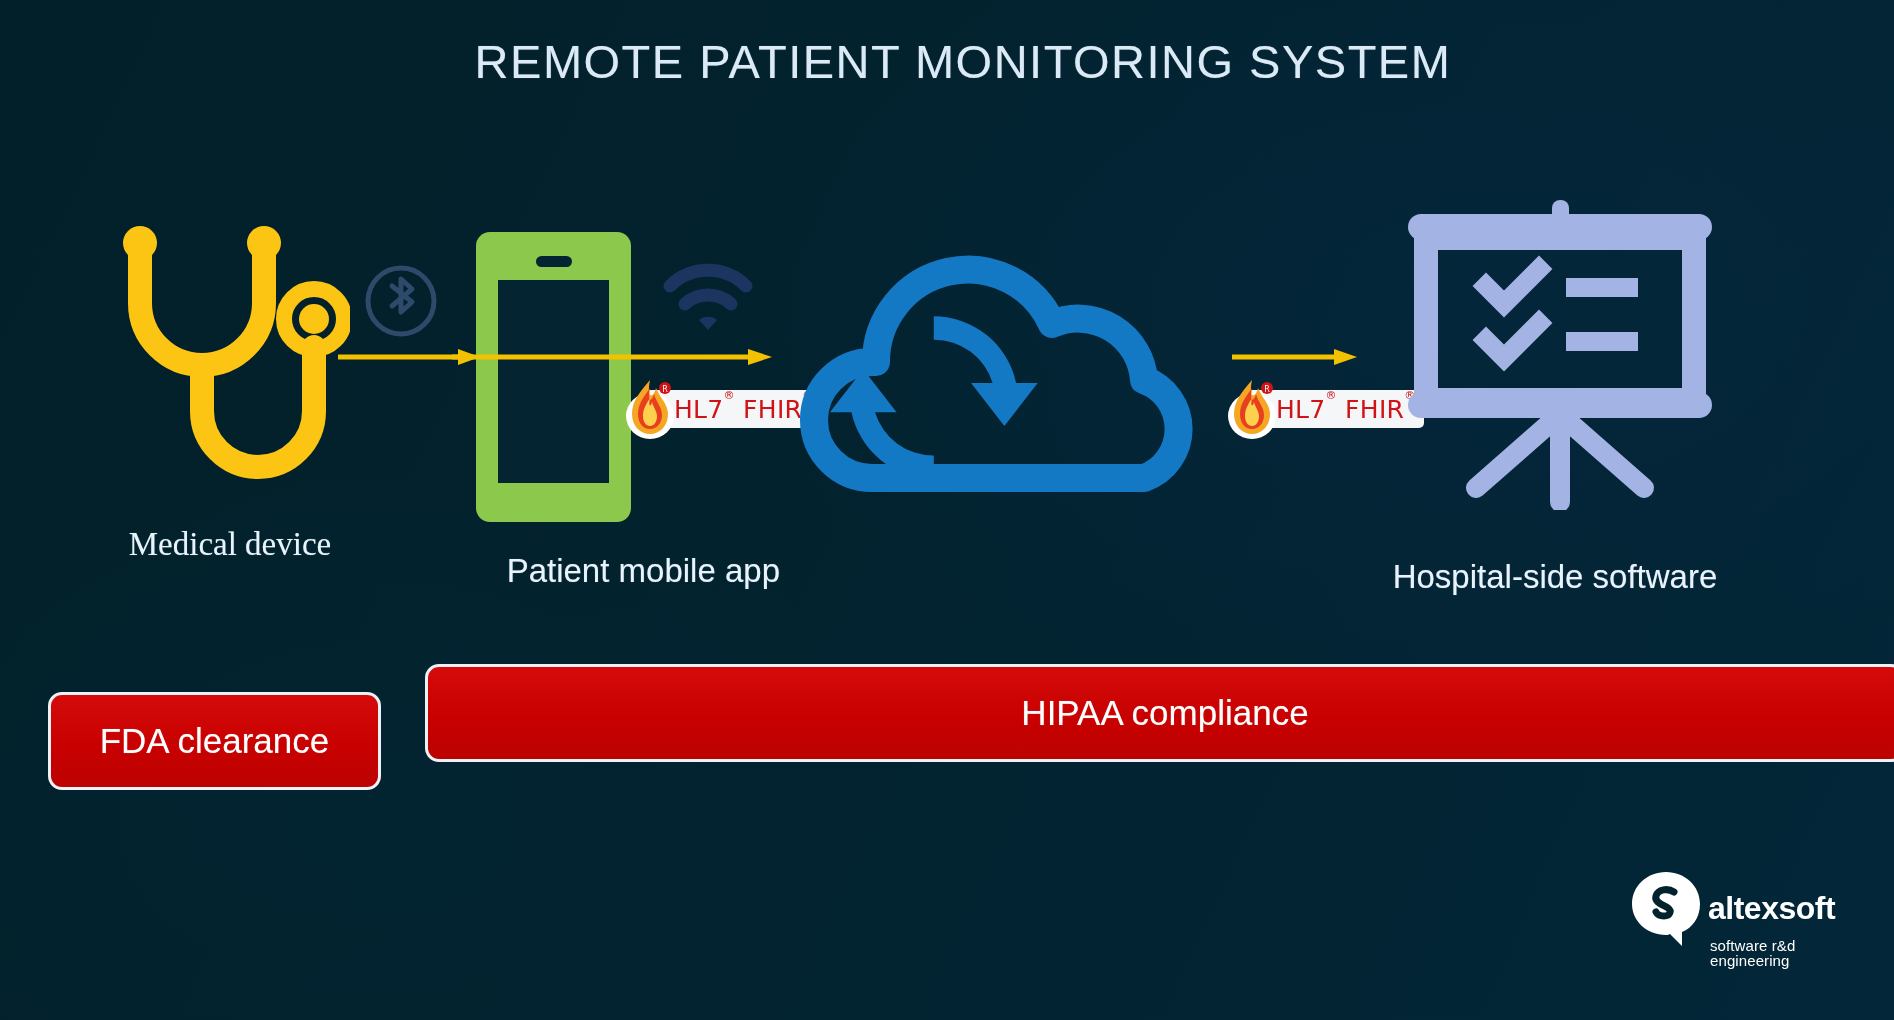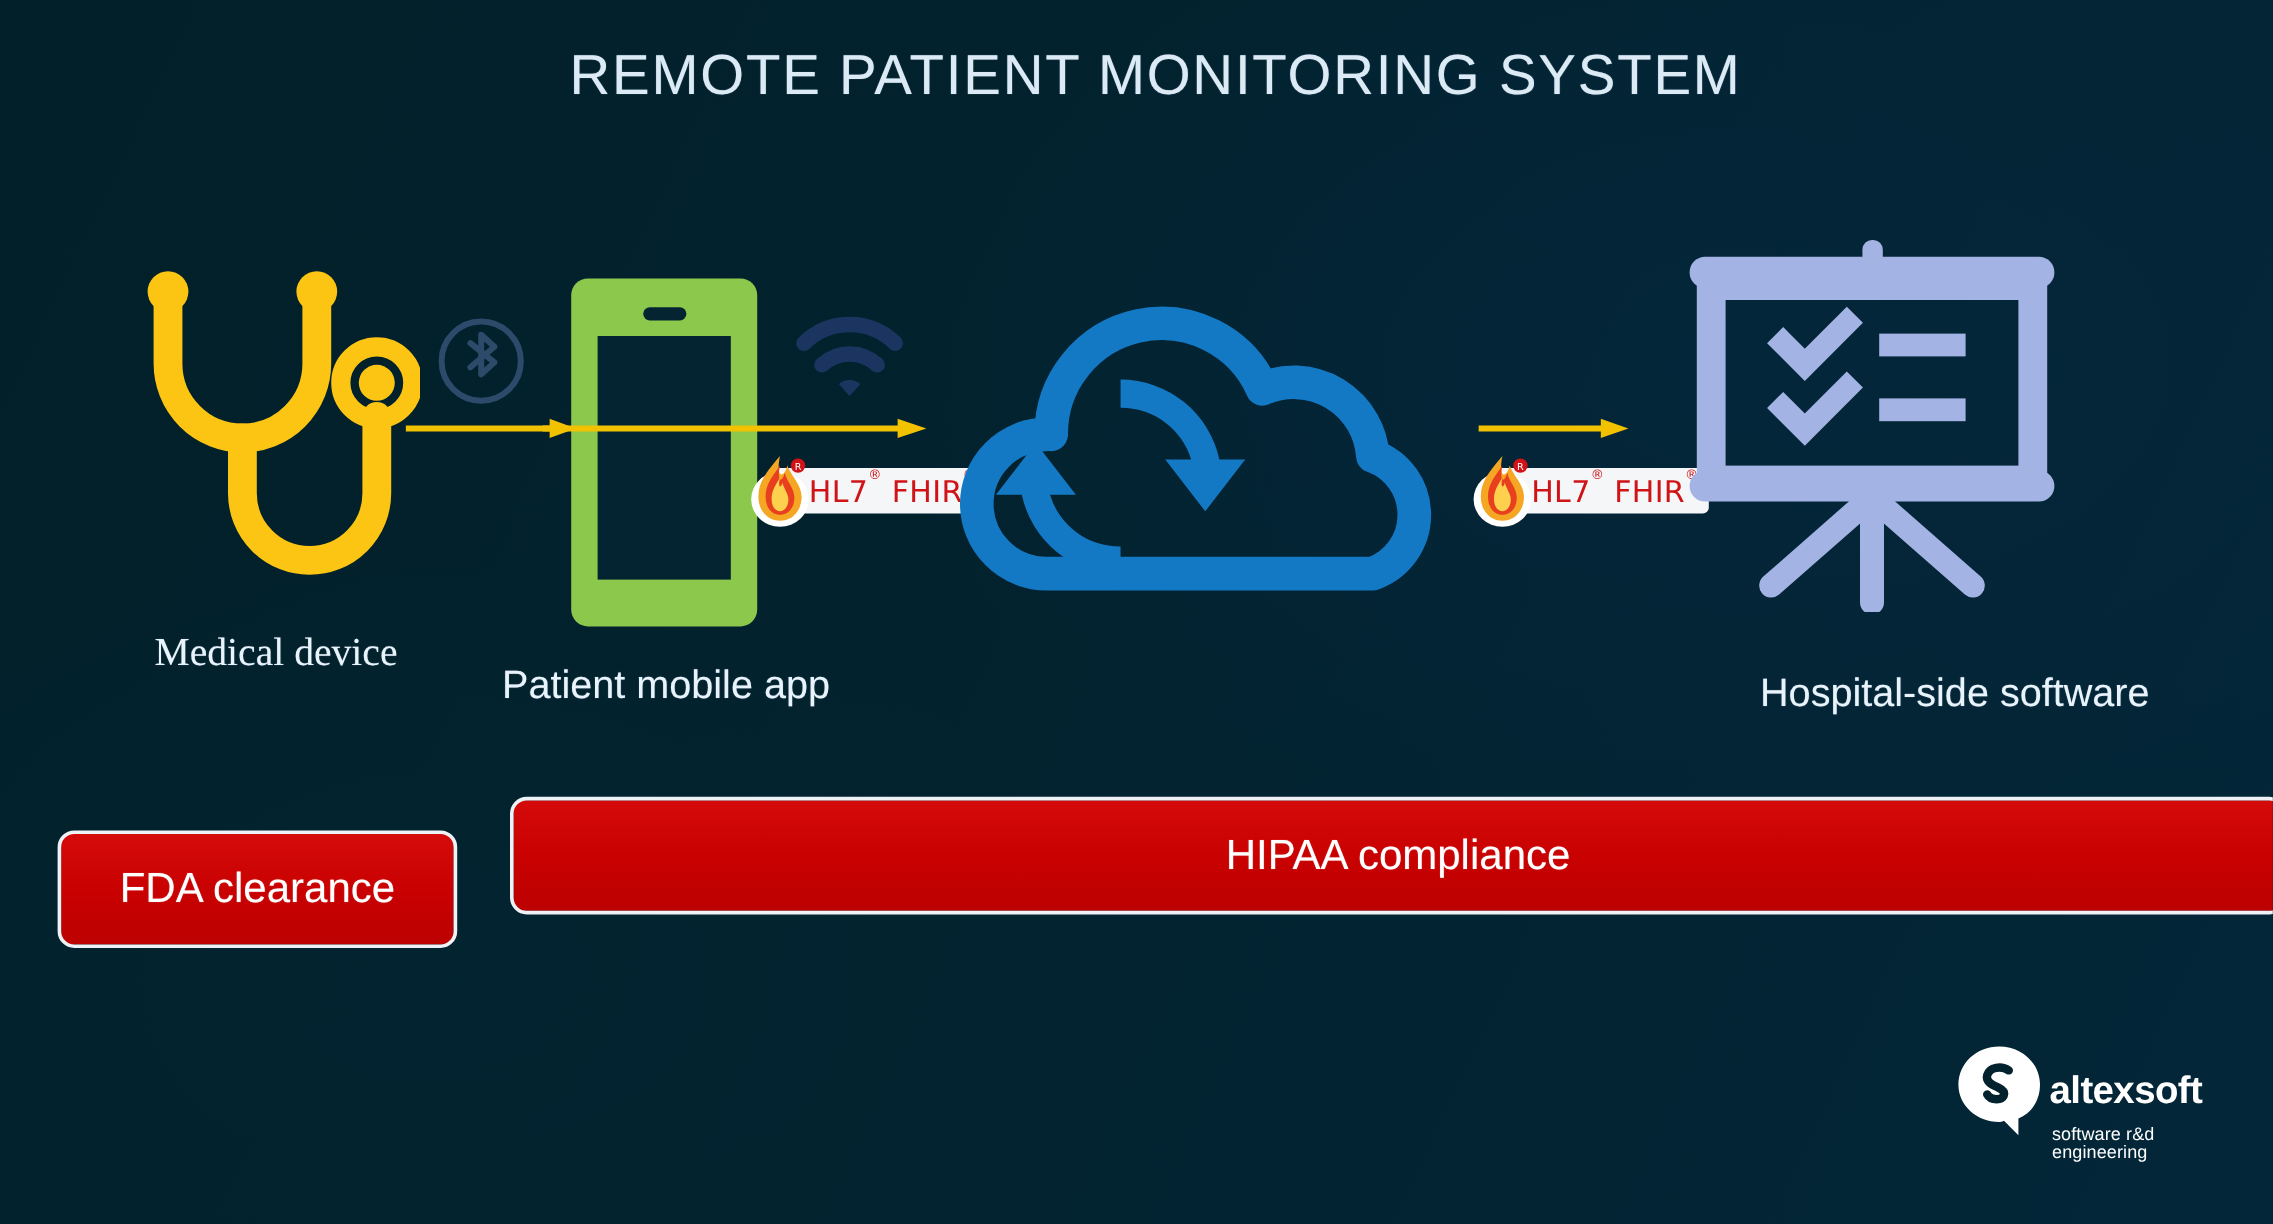--- a/index.html
+++ b/index.html
@@ -167,21 +167,21 @@
       <line x1="0" y1="9" x2="124" y2="9" stroke="#f2c200" stroke-width="5"></line>
       <polygon points="120,1 142,9 120,17" fill="#f2c200"></polygon>
     </svg>
   </div>
 
   <div class="node" id="phone">
     <div class="phone-body"></div>
     <div class="phone-screen"></div>
     <div class="phone-speaker"></div>
   </div>
-  <div class="node-label" style="left:330px;top:552px;width:450px;">Patient mobile app</div>
+  <div class="node-label" style="left:330px;top:552px;width:450px;text-align:right;">Patient mobile app</div>
 
   <div class="conn-icon" id="wifi-icon">
     <svg width="92" height="76" viewBox="0 0 92 76">
       <g fill="none" stroke="#1b3560" stroke-width="13" stroke-linecap="round">
         <path d="M8,24 A54,54 0 0 1 84,24"></path>
         <path d="M23,42 A34,34 0 0 1 69,42"></path>
       </g>
       <path d="M37,58 A14,14 0 0 1 55,58 L46,68 Z" fill="#1b3560"></path>
     </svg>
   </div>
@@ -257,21 +257,21 @@
 
       <g stroke="#a3b4e4" stroke-width="19" fill="none" stroke-linecap="square">
         <polyline points="86,86 104,104 139,69"></polyline>
         <polyline points="86,140 104,158 139,123"></polyline>
       </g>
 
       <rect x="166" y="78" width="72" height="19" fill="#a3b4e4"></rect>
       <rect x="166" y="132" width="72" height="19" fill="#a3b4e4"></rect>
     </svg>
   </div>
-  <div class="node-label" style="left:1434px;top:558px;width:390px;">Hospital-side software</div>
+  <div class="node-label" style="left:1360px;top:558px;width:390px;">Hospital-side software</div>
 
   <div class="banner" id="banner-fda">
     <span>FDA clearance</span>
   </div>
   <div class="banner" id="banner-hipaa">
     <span>HIPAA compliance</span>
   </div>
 
   <div id="logo">
     <svg class="logo-mark" viewBox="0 0 72 78">

